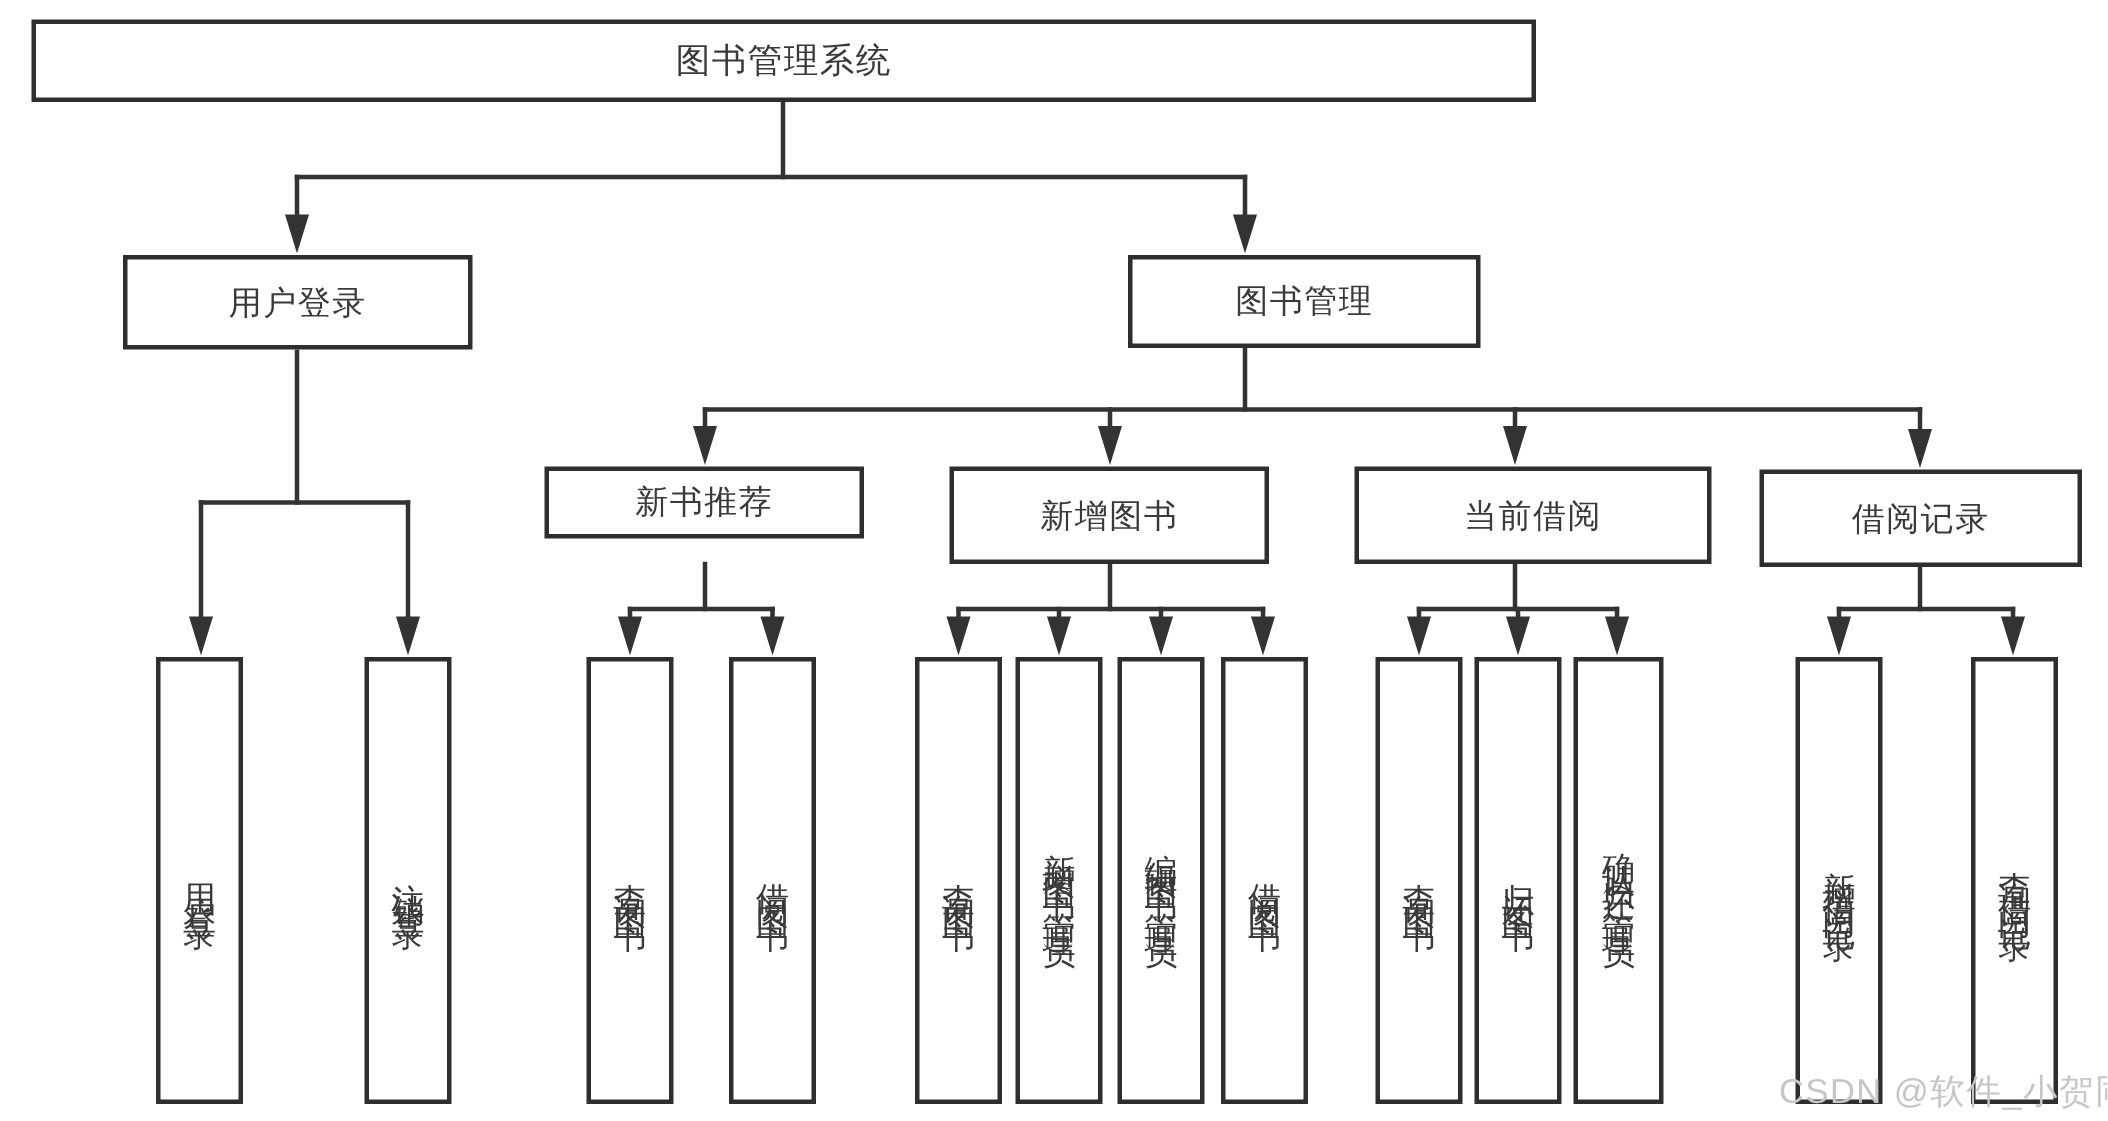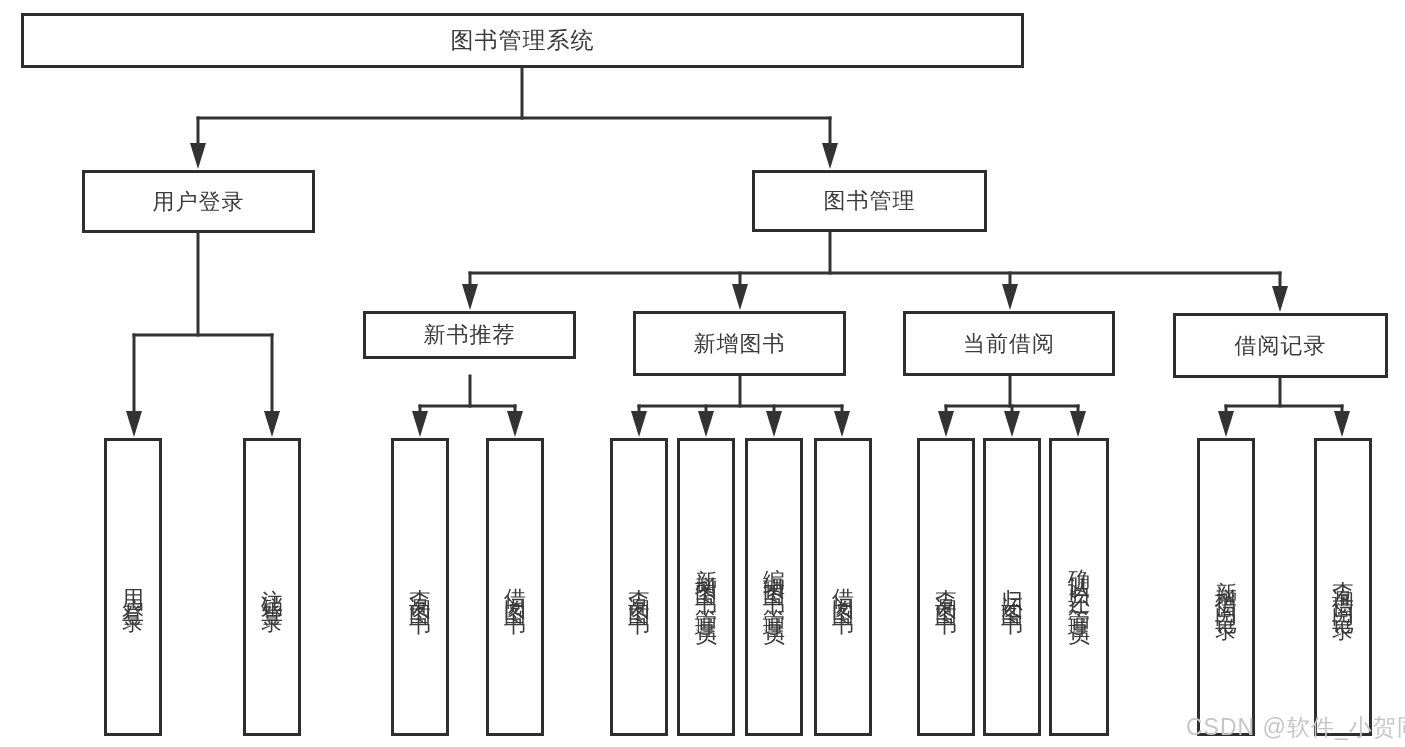--- a/index.html
+++ b/index.html
@@ -119,21 +119,21 @@
     </g>
   </svg>
 
   <div class="box hbox root-box" style="left:21px; top:13px; width:1003px; height:55px;">图书管理系统</div>
 
   <div class="box hbox" style="left:82px; top:170px; width:233px; height:63px;">用户登录</div>
   <div class="box hbox" style="left:712px; top:170px; width:235px; height:62px;margin-left:40px;">图书管理</div>
 
   <div class="box hbox" style="left:363px; top:311px; width:213px; height:48px;">新书推荐</div>
   <div class="box hbox" style="left:633px; top:311px; width:213px; height:65px;">新增图书</div>
-  <div class="box hbox" style="left:903px; top:311px; width:212px; height:65px;">当前借阅</div>
+  <div class="box hbox" style="left:903px; top:311px; width:238px; height:65px;">当前借阅</div>
   <div class="box hbox" style="left:1173px; top:313px; width:215px; height:65px;">借阅记录</div>
 
   <div class="box vbox" style="left:104px;">
     <span class="vtext">用户登录</span>
   </div>
   <div class="box vbox" style="left:243px;">
     <span class="vtext">注销登录</span>
   </div>
 
   <div class="box vbox" style="left:391px;">

